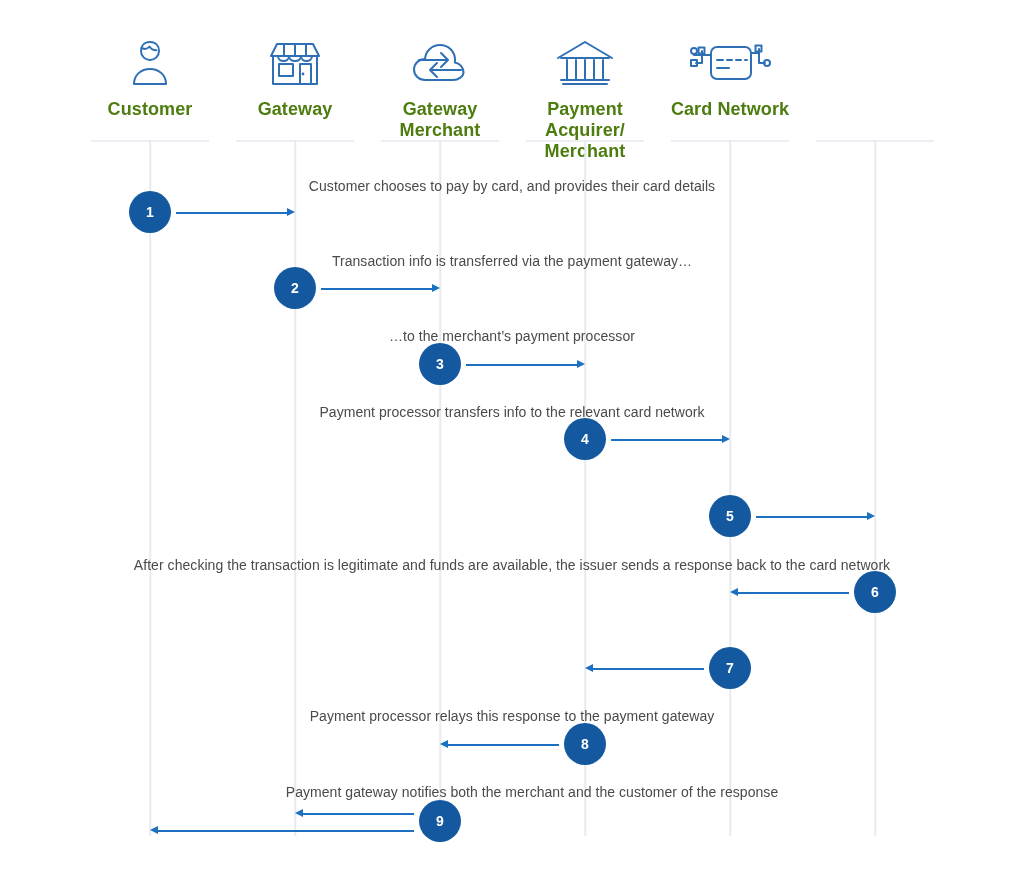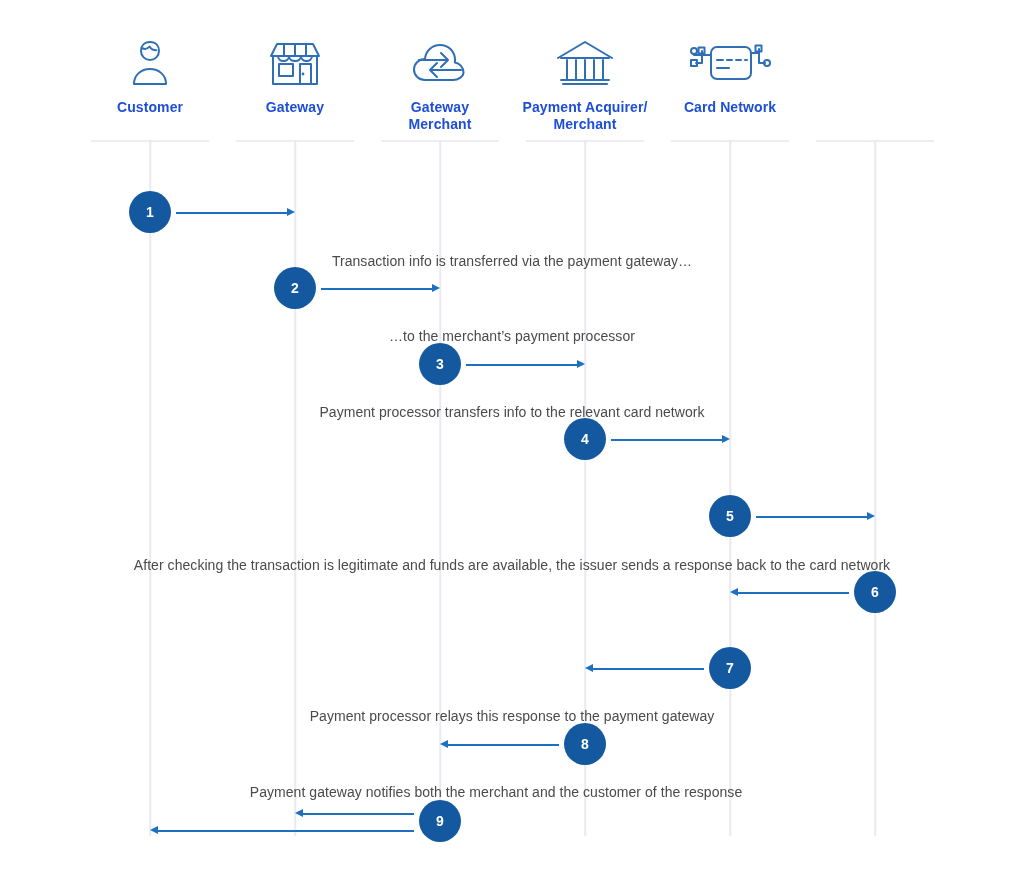--- a/index.html
+++ b/index.html
@@ -27,23 +27,23 @@
   }
   .col-icon {
     height: 62px;
     display: flex;
     align-items: flex-end;
     justify-content: center;
   }
   .col-icon svg { display: block; }
   .col-label {
     margin-top: 9px;
-    font-size: 14px;
+    font-size: 18px;
     font-weight: bold;
-    color: #1d4ed8;
+    color: #4d7c0f;
     line-height: 1.18;
     letter-spacing: .1px;
   }
 
   
   .cap {
     position: absolute;
     height: 2px;
     width: 118px;
     background: #eceef4;
@@ -182,20 +182,21 @@
         </svg>
       </div>
       <div class="col-label">
         <div>Card Network</div>
       </div>
     </div>
     <div class="cap" style="left: 730px; top: 140px;"></div>
     <div class="lifeline" style="left: 730px; top: 140px; height: 696px;"></div>
     <div class="cap" style="left: 875px; top: 140px;"></div>
     <div class="lifeline" style="left: 875px; top: 140px; height: 696px;"></div>
+    <div class="caption" style="left: 512px; top: 178px;">Customer chooses to pay by card, and provides their card details</div>
     <div class="arrow" style="left: 176px; width: 113px; top: 212px;"></div>
     <div class="head right" style="left: 287px; top: 208.3px;"></div>
     <div class="badge" style="left: 150px; top: 212px;">1</div>
     <div class="caption" style="left: 512px; top: 253px;">Transaction info is transferred via the payment gateway…</div>
     <div class="arrow" style="left: 321px; width: 113px; top: 288px;"></div>
     <div class="head right" style="left: 432px; top: 284.3px;"></div>
     <div class="badge" style="left: 295px; top: 288px;">2</div>
     <div class="caption" style="left: 512px; top: 328px;">…to the merchant’s payment processor</div>
     <div class="arrow" style="left: 466px; width: 113px; top: 364px;"></div>
     <div class="head right" style="left: 577px; top: 360.3px;"></div>
@@ -211,19 +212,19 @@
     <div class="arrow" style="left: 736px; width: 113px; top: 592px;"></div>
     <div class="head left" style="left: 730px; top: 588.3px;"></div>
     <div class="badge" style="left: 875px; top: 592px;">6</div>
     <div class="arrow" style="left: 591px; width: 113px; top: 668px;"></div>
     <div class="head left" style="left: 585px; top: 664.3px;"></div>
     <div class="badge" style="left: 730px; top: 668px;">7</div>
     <div class="caption" style="left: 512px; top: 708px;">Payment processor relays this response to the payment gateway</div>
     <div class="arrow" style="left: 446px; width: 113px; top: 744px;"></div>
     <div class="head left" style="left: 440px; top: 740.3px;"></div>
     <div class="badge" style="left: 585px; top: 744px;">8</div>
-    <div class="caption" style="left: 496px; top: 784px;">Payment gateway notifies both the merchant and the customer of the response</div>
+    <div class="caption" style="left: 532px; top: 784px;">Payment gateway notifies both the merchant and the customer of the response</div>
     <div class="arrow" style="left: 301px; width: 113px; top: 813px;"></div>
     <div class="head left" style="left: 295px; top: 809.3px;"></div>
     <div class="arrow" style="left: 156px; width: 258px; top: 830px;"></div>
     <div class="head left" style="left: 150px; top: 826.3px;"></div>
     <div class="badge" style="left: 440px; top: 821px;">9</div>
   </div>
 
 </body></html>

